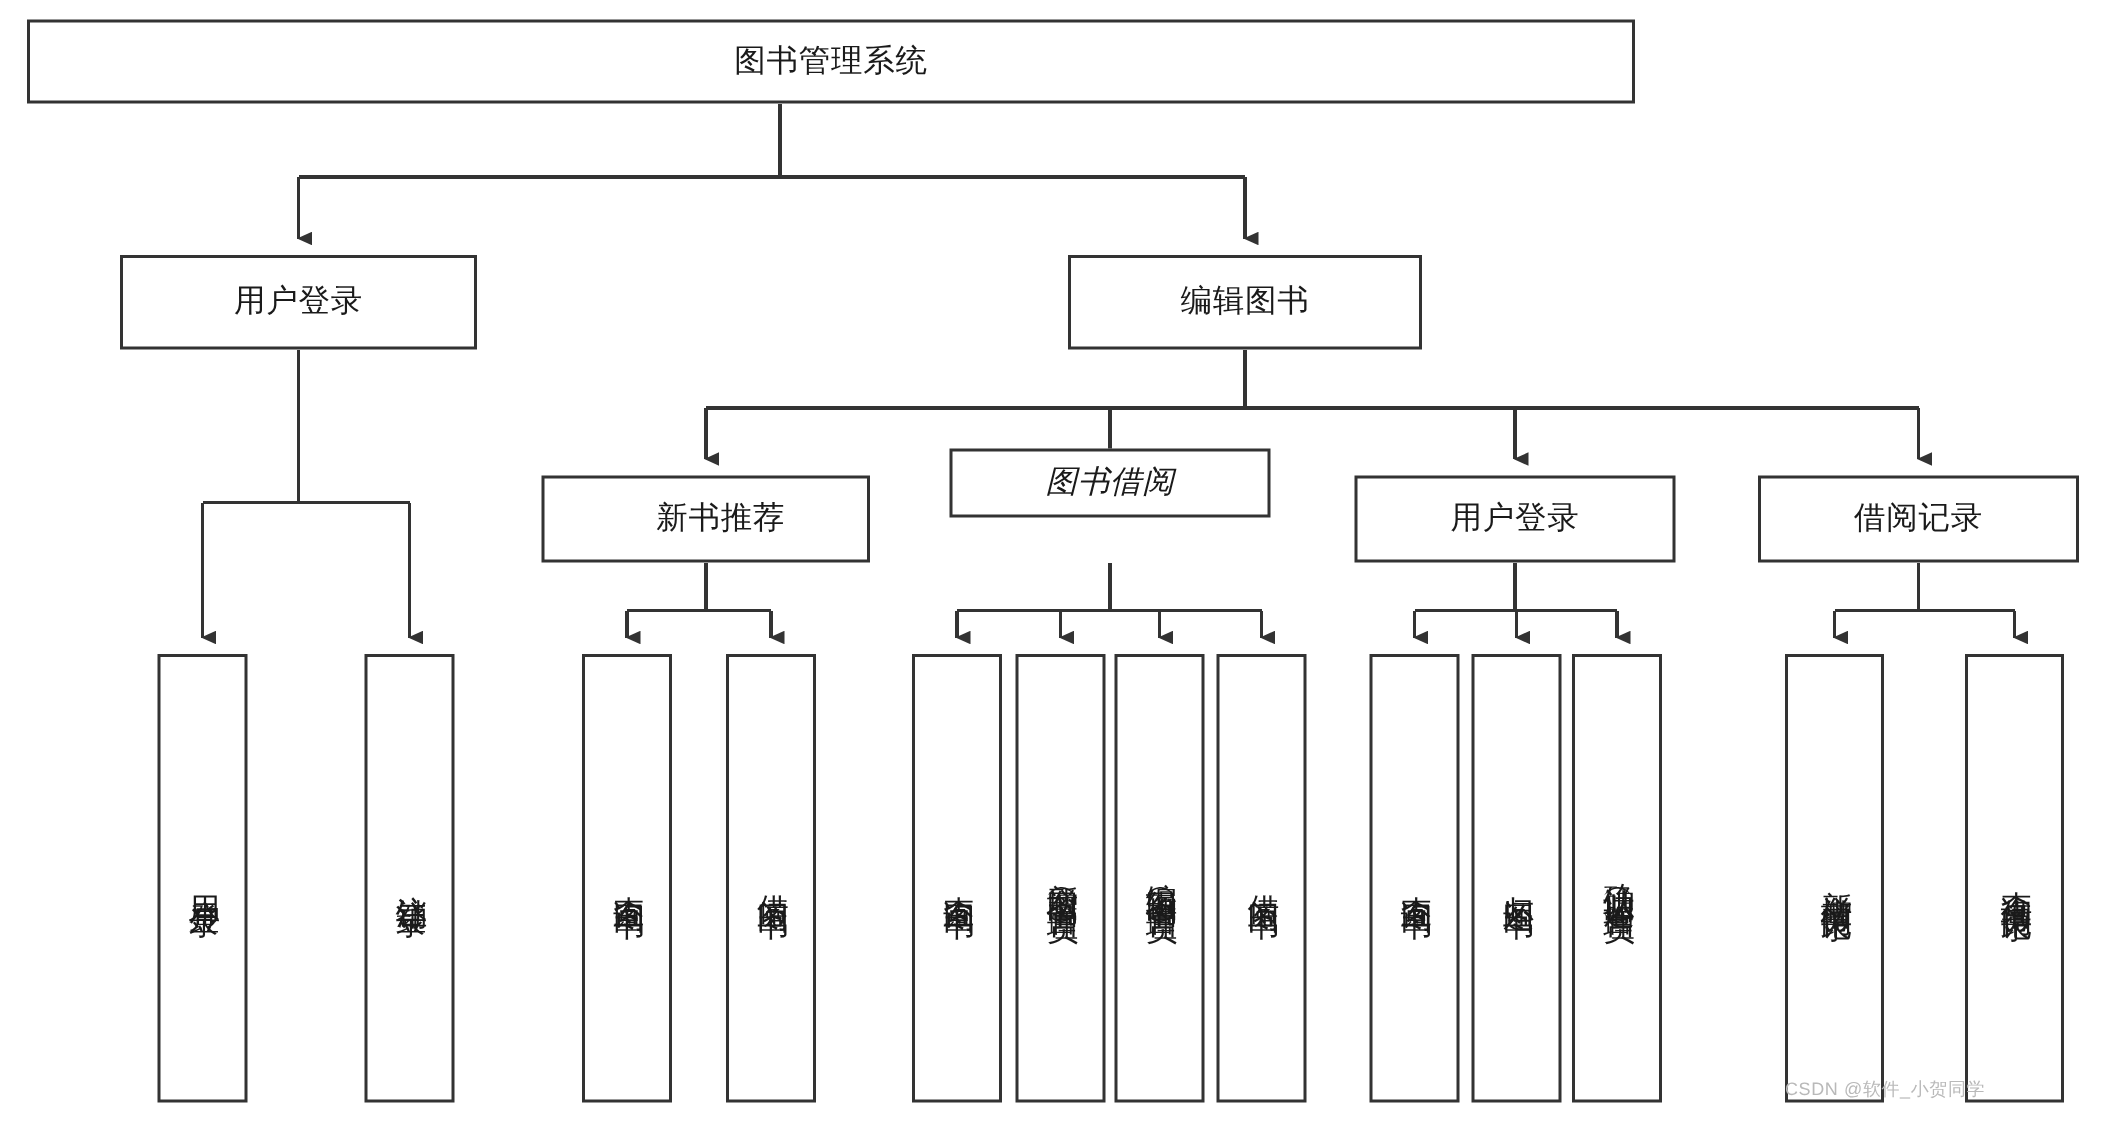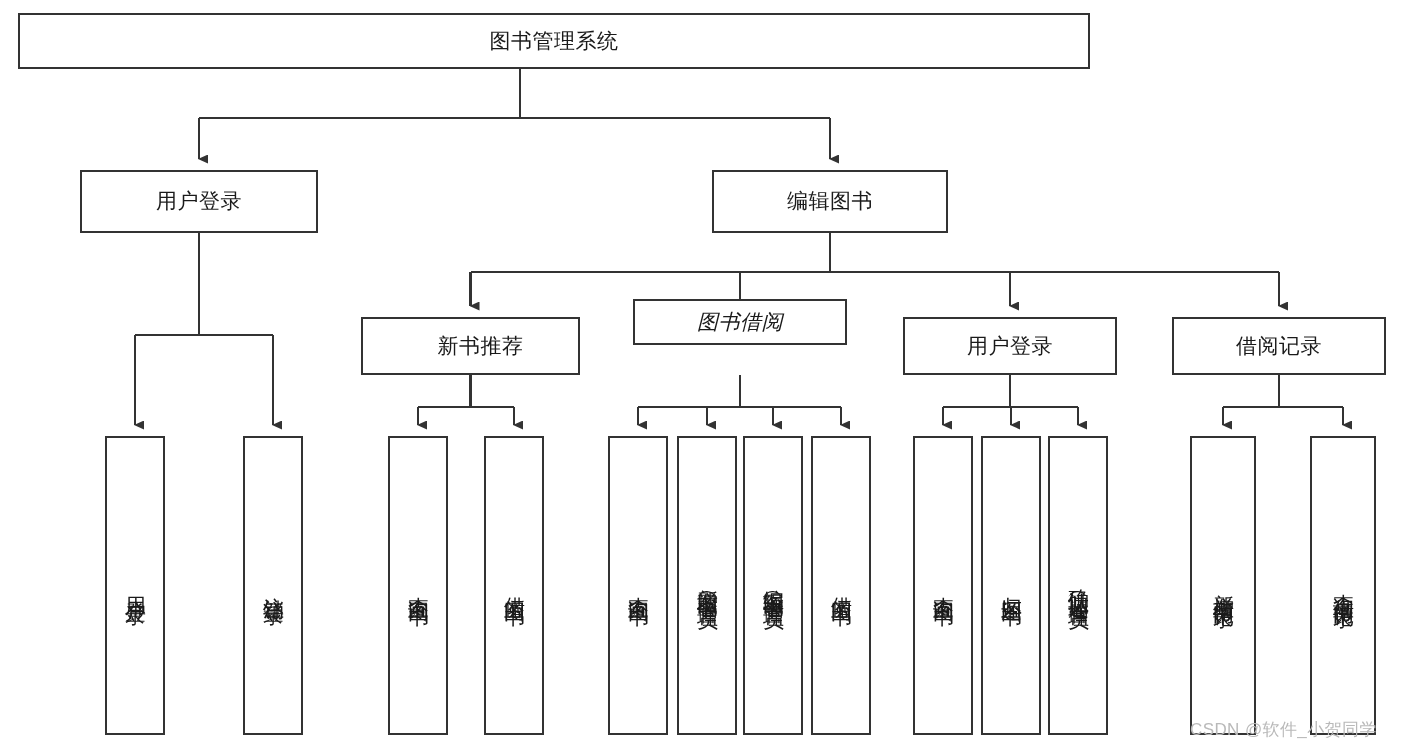--- a/index.html
+++ b/index.html
@@ -49,21 +49,21 @@
   .node-vertical > .node-label {
     font-size: 21px;
     writing-mode: vertical-rl;
     text-orientation: upright;
     letter-spacing: 3px;
     max-height: 100%;
   }
   .watermark {
     position: absolute;
     color: #b9b9b9;
-    font-size: 17px;
+    font-size: 12px;
     letter-spacing: 0.4px;
     white-space: nowrap;
     user-select: none;
     pointer-events: none;
   }
 </style>
 </head>
 <body>
 
 <div id="diagram-root" style="background: rgb(255, 255, 255);">

